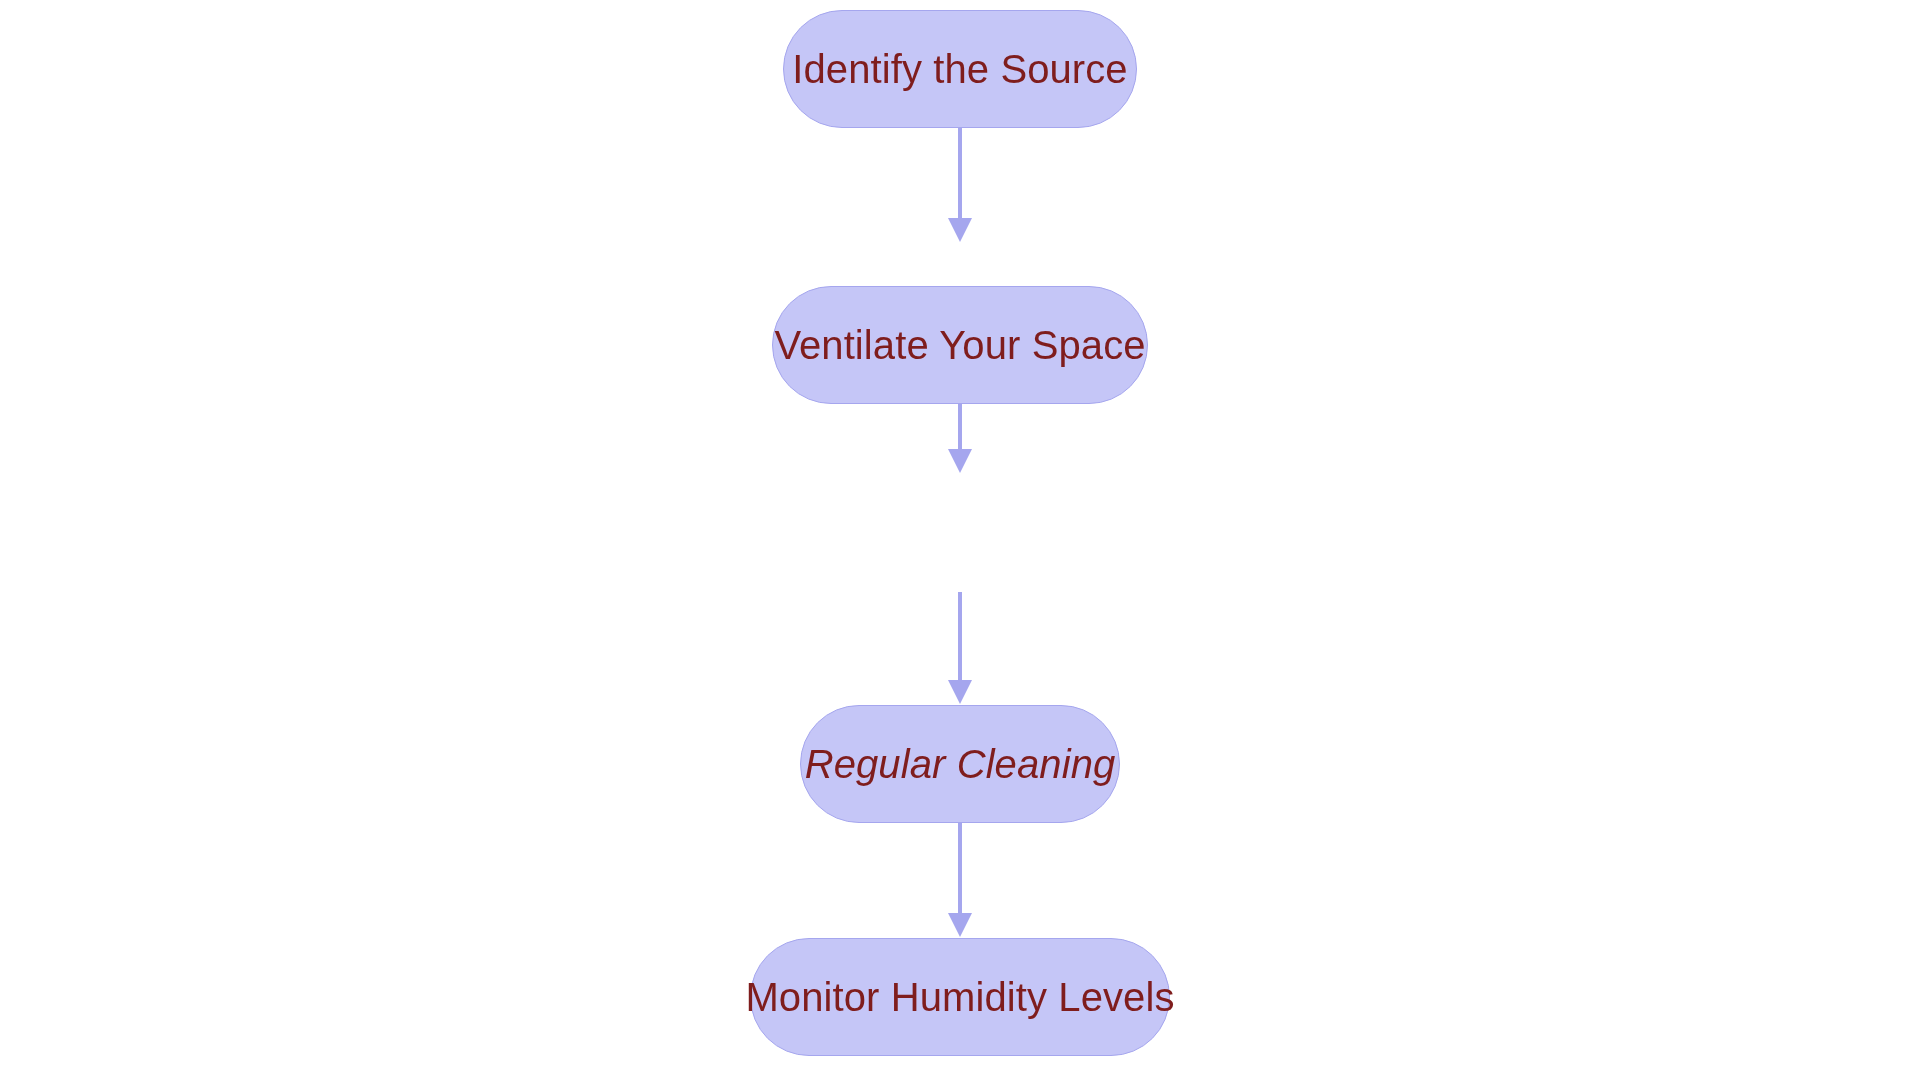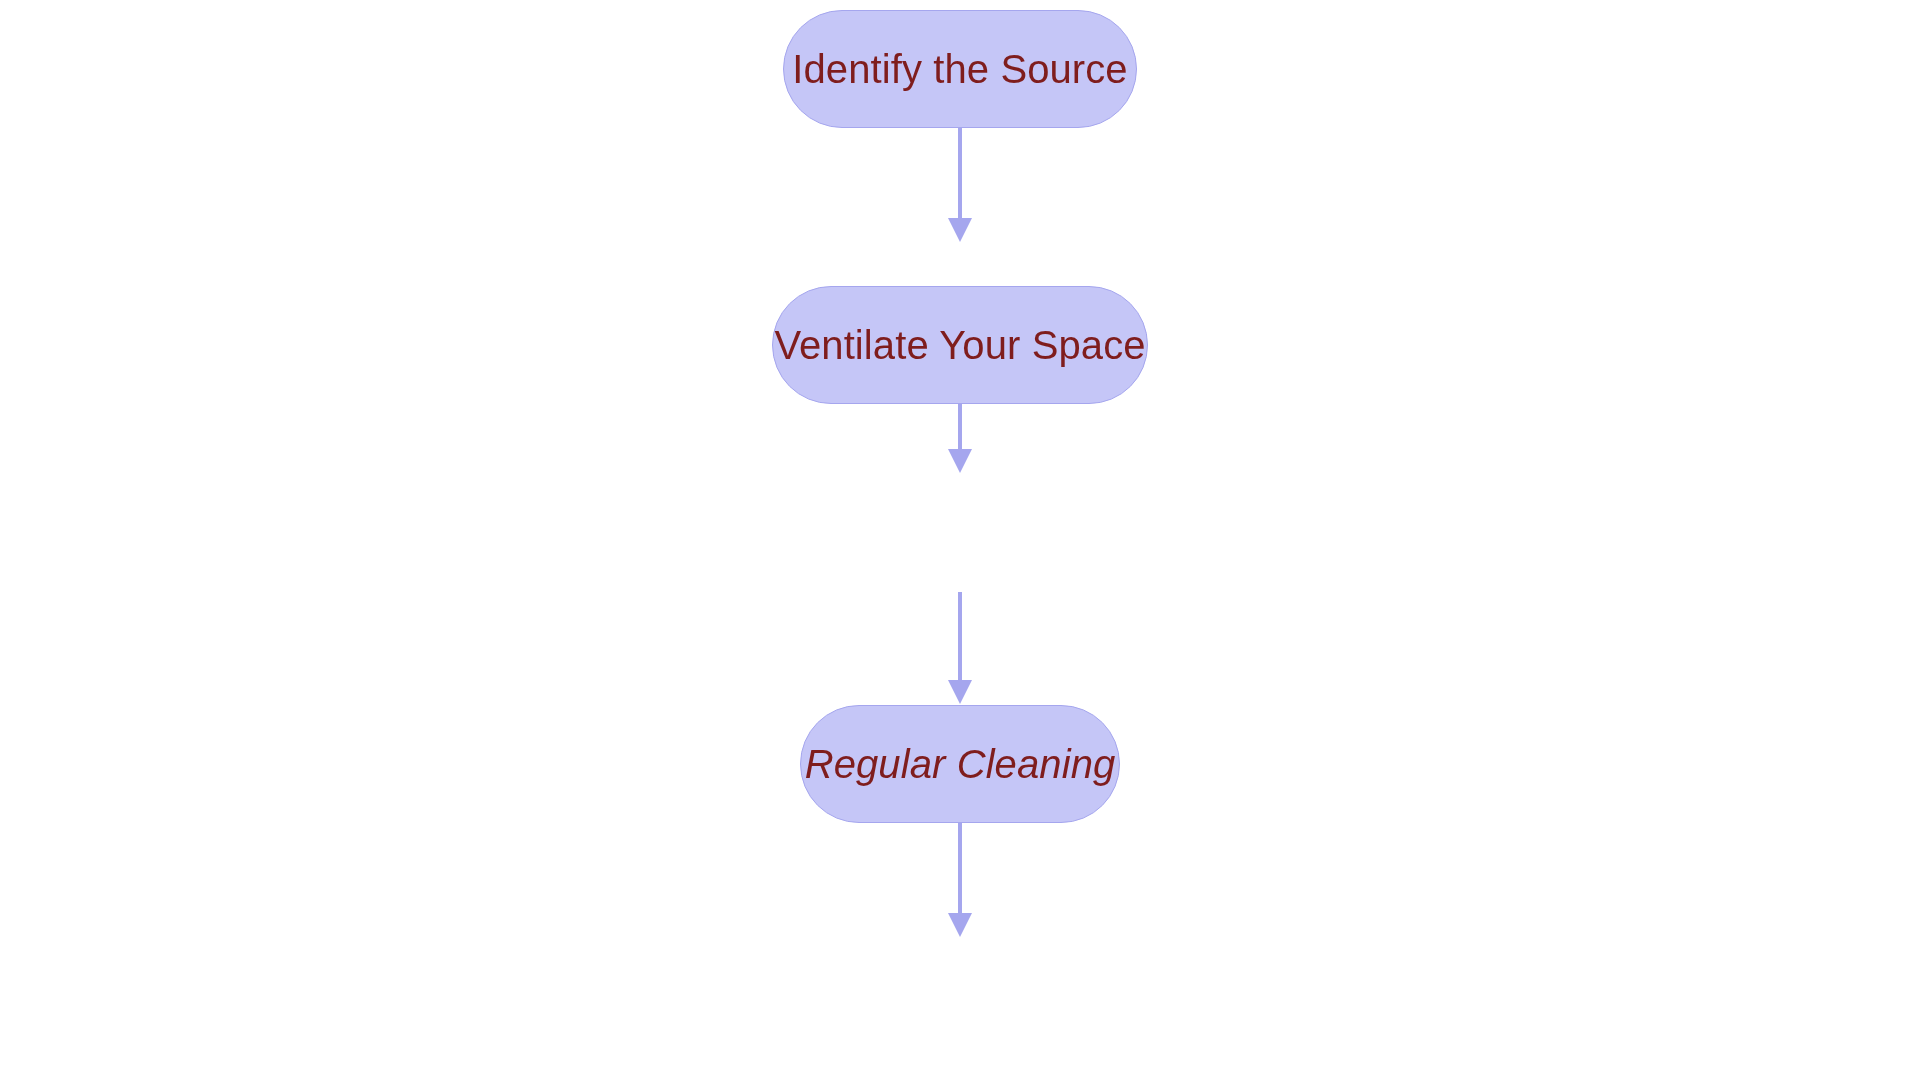--- a/index.html
+++ b/index.html
@@ -99,14 +99,17 @@
 
   <div class="flow-node" style="top:260px; width:376px;margin-top:26px;">
     <span class="flow-node-label">Ventilate Your Space</span>
   </div>
 
 
   <div class="flow-node" style="top:705px; width:320px;font-style:italic;">
     <span class="flow-node-label">Regular Cleaning</span>
   </div>
 
+  <div class="flow-node" style="top:938px; width:420px;">
+    <span class="flow-node-label">Monitor Humidity Levels</span>
+  </div>
 
 </div>
 
 </body></html>

